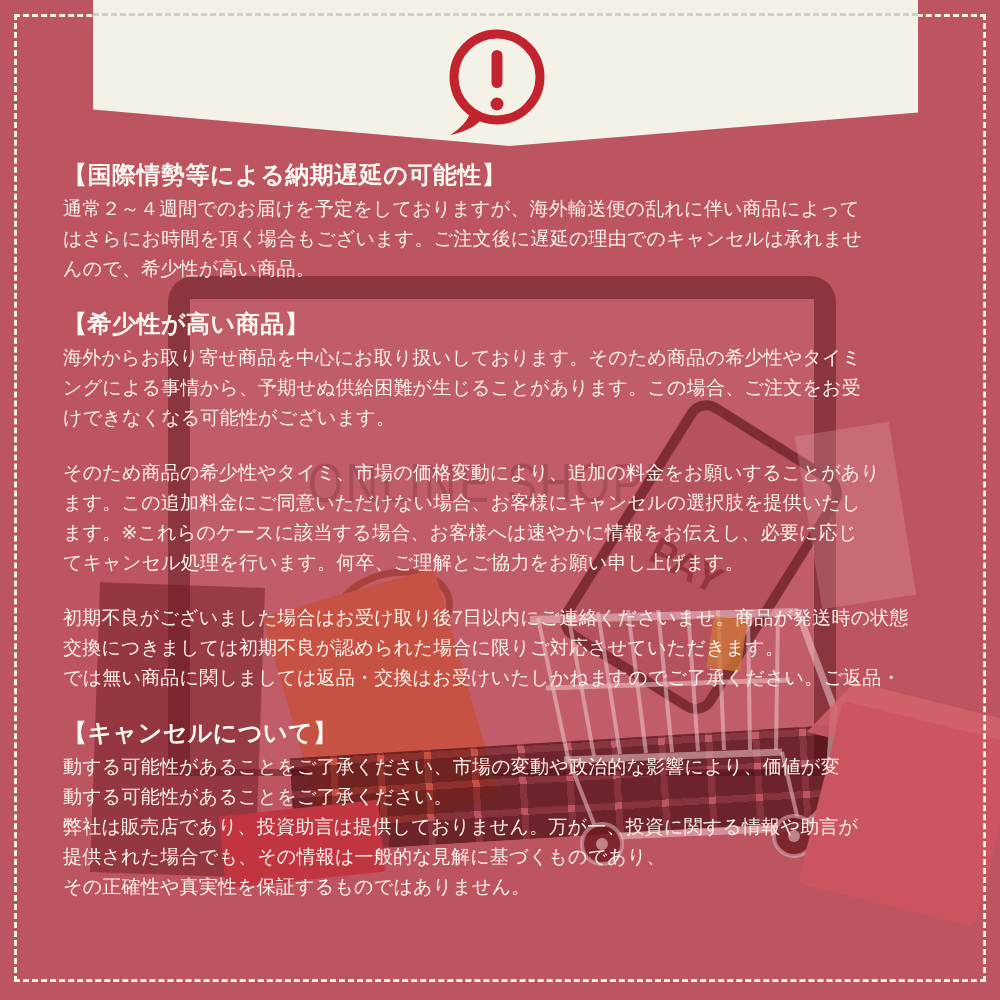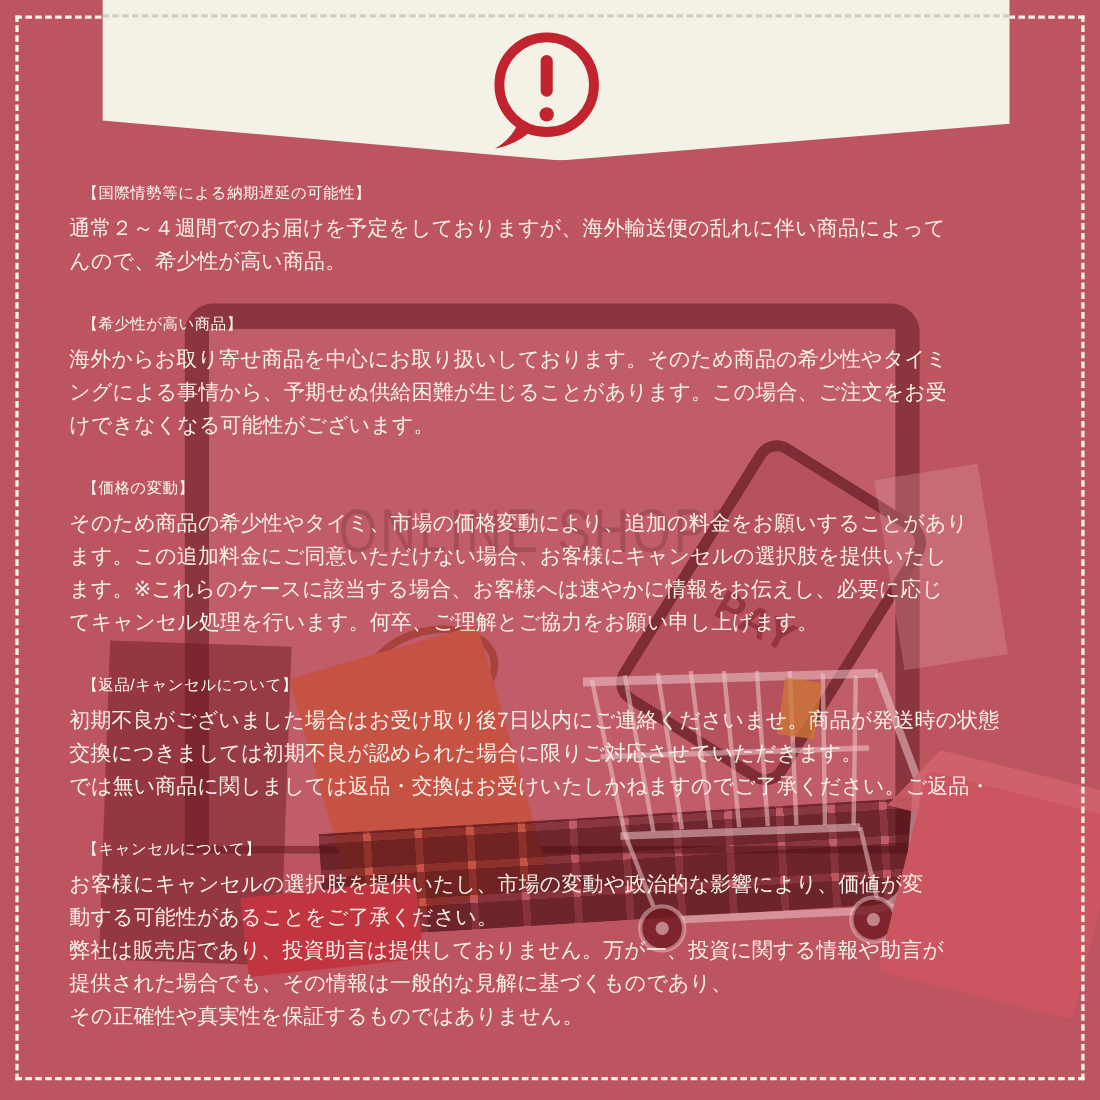--- a/index.html
+++ b/index.html
@@ -49,21 +49,21 @@
     position:absolute;left:93px;top:0;width:825px;height:146px;
     background:var(--banner,#f4f1e7);
     clip-path:polygon(0 0,100% 0,100% 77%,50.5% 100%,0 75%);
   }
   .banner-dash{position:absolute;left:93px;top:13px;width:825px;border-top:3px dashed rgba(110,100,88,.25);}
   .alert-icon{position:absolute;left:442px;top:17px;width:110px;height:122px;}
   
   .content{position:absolute;left:63px;top:160px;width:925px;z-index:5;}
   .section{margin:0 0 25px 0;}
   .section h2{
-    margin:0 0 4px 12px;font-size:14px;line-height:30px;font-weight:normal;
+    margin:0 0 4px 0;font-size:24px;line-height:30px;font-weight:bold;
     color:var(--title,#fdf8f1);letter-spacing:.5px;
   }
   .section .line{
     font-size:19px;line-height:30px;color:var(--text,#faf1ea);
     white-space:nowrap;letter-spacing:.2px;
   }
 </style>
 </head>
 <body>
 
@@ -122,44 +122,43 @@
     <circle cx="55" cy="60" r="43" fill="none" stroke="#c1232f" stroke-width="9"></circle>
     <path d="M30 92 C 26 104, 18 112, 8 118 C 24 115, 36 108, 43 99 Z" fill="#c1232f"></path>
     <rect x="49.5" y="33" width="11" height="38" rx="5.5" fill="#c1232f"></rect>
     <circle cx="55" cy="87" r="6.5" fill="#c1232f"></circle>
   </svg>
 
   <div class="content">
       <div class="section">
         <h2>【国際情勢等による納期遅延の可能性】</h2>
         <div class="line">通常２～４週間でのお届けを予定をしておりますが、海外輸送便の乱れに伴い商品によって</div>
+        <div class="line">はさらにお時間を頂く場合もございます。ご注文後に遅延の理由でのキャンセルは承れませ</div>
         <div class="line">んので、希少性が高い商品。</div>
       </div>
       <div class="section">
         <h2>【希少性が高い商品】</h2>
         <div class="line">海外からお取り寄せ商品を中心にお取り扱いしております。そのため商品の希少性やタイミ</div>
         <div class="line">ングによる事情から、予期せぬ供給困難が生じることがあります。この場合、ご注文をお受</div>
         <div class="line">けできなくなる可能性がございます。</div>
       </div>
       <div class="section">
-        <h2>【価格の変動】</h2>
         <div class="line">そのため商品の希少性やタイミ、市場の価格変動により、追加の料金をお願いすることがあり</div>
         <div class="line">ます。この追加料金にご同意いただけない場合、お客様にキャンセルの選択肢を提供いたし</div>
         <div class="line">ます。※これらのケースに該当する場合、お客様へは速やかに情報をお伝えし、必要に応じ</div>
         <div class="line">てキャンセル処理を行います。何卒、ご理解とご協力をお願い申し上げます。</div>
       </div>
       <div class="section">
-        <h2>【返品/キャンセルについて】</h2>
         <div class="line">初期不良がございました場合はお受け取り後7日以内にご連絡くださいませ。商品が発送時の状態</div>
         <div class="line">交換につきましては初期不良が認められた場合に限りご対応させていただきます。</div>
         <div class="line">では無い商品に関しましては返品・交換はお受けいたしかねますのでご了承ください。ご返品・</div>
       </div>
       <div class="section">
         <h2>【キャンセルについて】</h2>
-        <div class="line">お客様にキャンセルの選択肢を提供いたし、市場の変動や政治的な影響により、価値が変</div>
+        <div class="line">動する可能性があることをご了承ください、市場の変動や政治的な影響により、価値が変</div>
         <div class="line">動する可能性があることをご了承ください。</div>
         <div class="line">弊社は販売店であり、投資助言は提供しておりません。万が一、投資に関する情報や助言が</div>
         <div class="line">提供された場合でも、その情報は一般的な見解に基づくものであり、</div>
         <div class="line">その正確性や真実性を保証するものではありません。</div>
       </div>
     </div>
 
 </div>
 
 </body></html>

